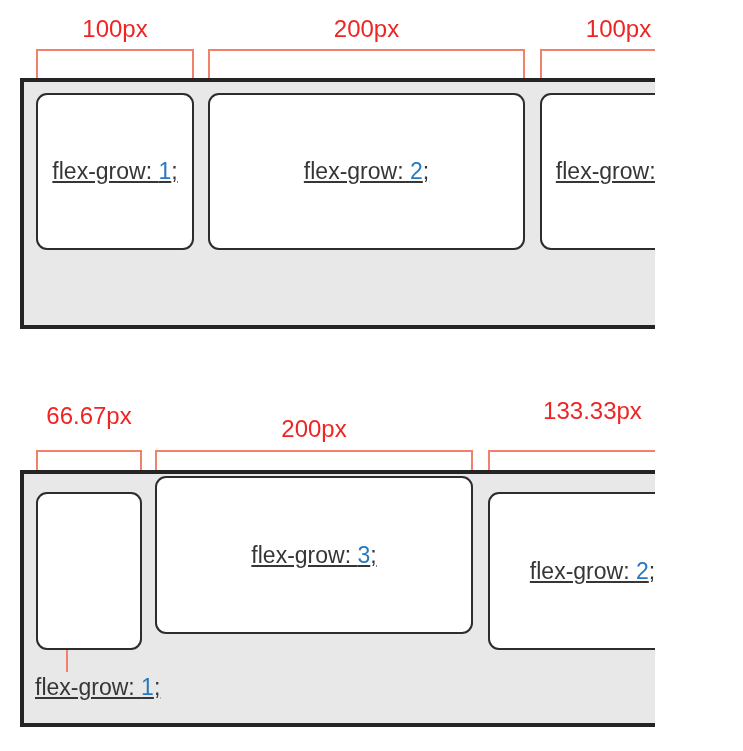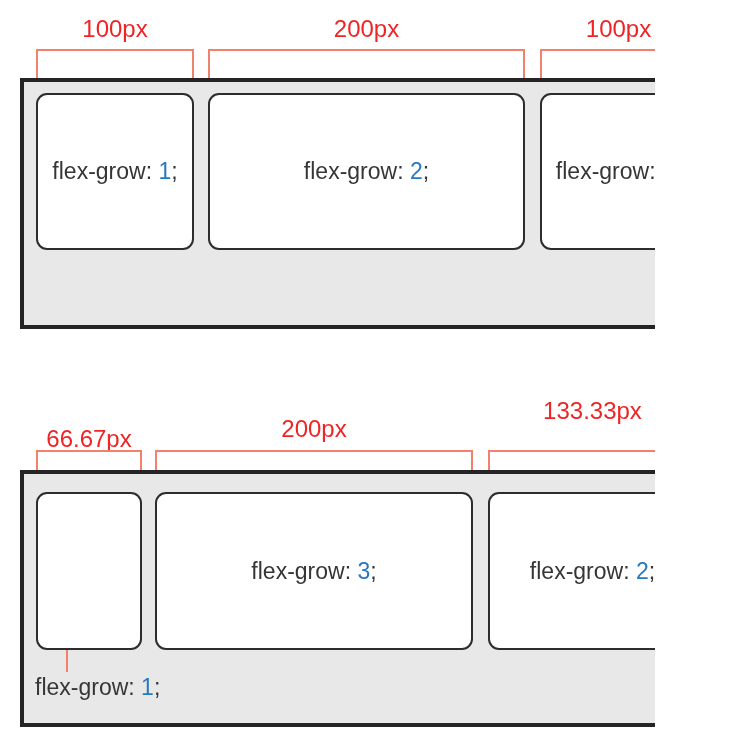--- a/index.html
+++ b/index.html
@@ -48,20 +48,21 @@
     border:2px solid var(--boxborder);
     border-radius:11px;
     display:flex;
     align-items:center;
     justify-content:center;
   }
   .code-label{
     font-size:23px;
     color:var(--code);
     white-space:pre;
+    text-decoration:underline;
   }
   .code-label .num{color:var(--blue);}
   .callout-line{
     position:absolute;
     width:2px;
     background:var(--salmon);
   }
   .callout-text{
     position:absolute;
     height:30px;
@@ -93,33 +94,33 @@
       <span class="code-label"><span>flex-grow: </span><span class="num">2</span><span>;</span></span>
     </div>
 
     <div class="flex-box" style="left:540px;top:93px;width:157px;height:157px;">
       <span class="code-label"><span>flex-grow: </span><span class="num">1</span><span>;</span></span>
     </div>
   </div>
 
   <div>
 
-    <div class="measure-label" style="left:36px;top:424px;width:106px;">66.67px</div>
+    <div class="measure-label" style="left:36px;top:401px;width:106px;">66.67px</div>
     <div class="measure-label" style="left:155px;top:414px;width:318px;">200px</div>
     <div class="measure-label" style="left:488px;top:396px;width:209px;">133.33px</div>
 
     <div class="bracket" style="left:36px;top:450px;width:106px;height:42px;"></div>
     <div class="bracket" style="left:155px;top:450px;width:318px;height:42px;"></div>
     <div class="bracket" style="left:488px;top:450px;width:209px;height:42px;"></div>
 
     <div class="flex-container" style="left:20px;top:470px;width:694px;height:257px;"></div>
 
     <div class="flex-box" style="left:36px;top:492px;width:106px;height:158px;"></div>
 
-    <div class="flex-box" style="left:155px;top:492px;width:318px;height:158px;">
+    <div class="flex-box" style="left:155px;top:476px;width:318px;height:158px;">
       <span class="code-label"><span>flex-grow: </span><span class="num">3</span><span>;</span></span>
     </div>
 
     <div class="flex-box" style="left:488px;top:492px;width:209px;height:158px;">
       <span class="code-label"><span>flex-grow: </span><span class="num">2</span><span>;</span></span>
     </div>
 
     <div class="callout-line" style="left:66px;top:650px;height:22px;"></div>
 
     <div class="callout-text" style="left:35px;top:672px;">

